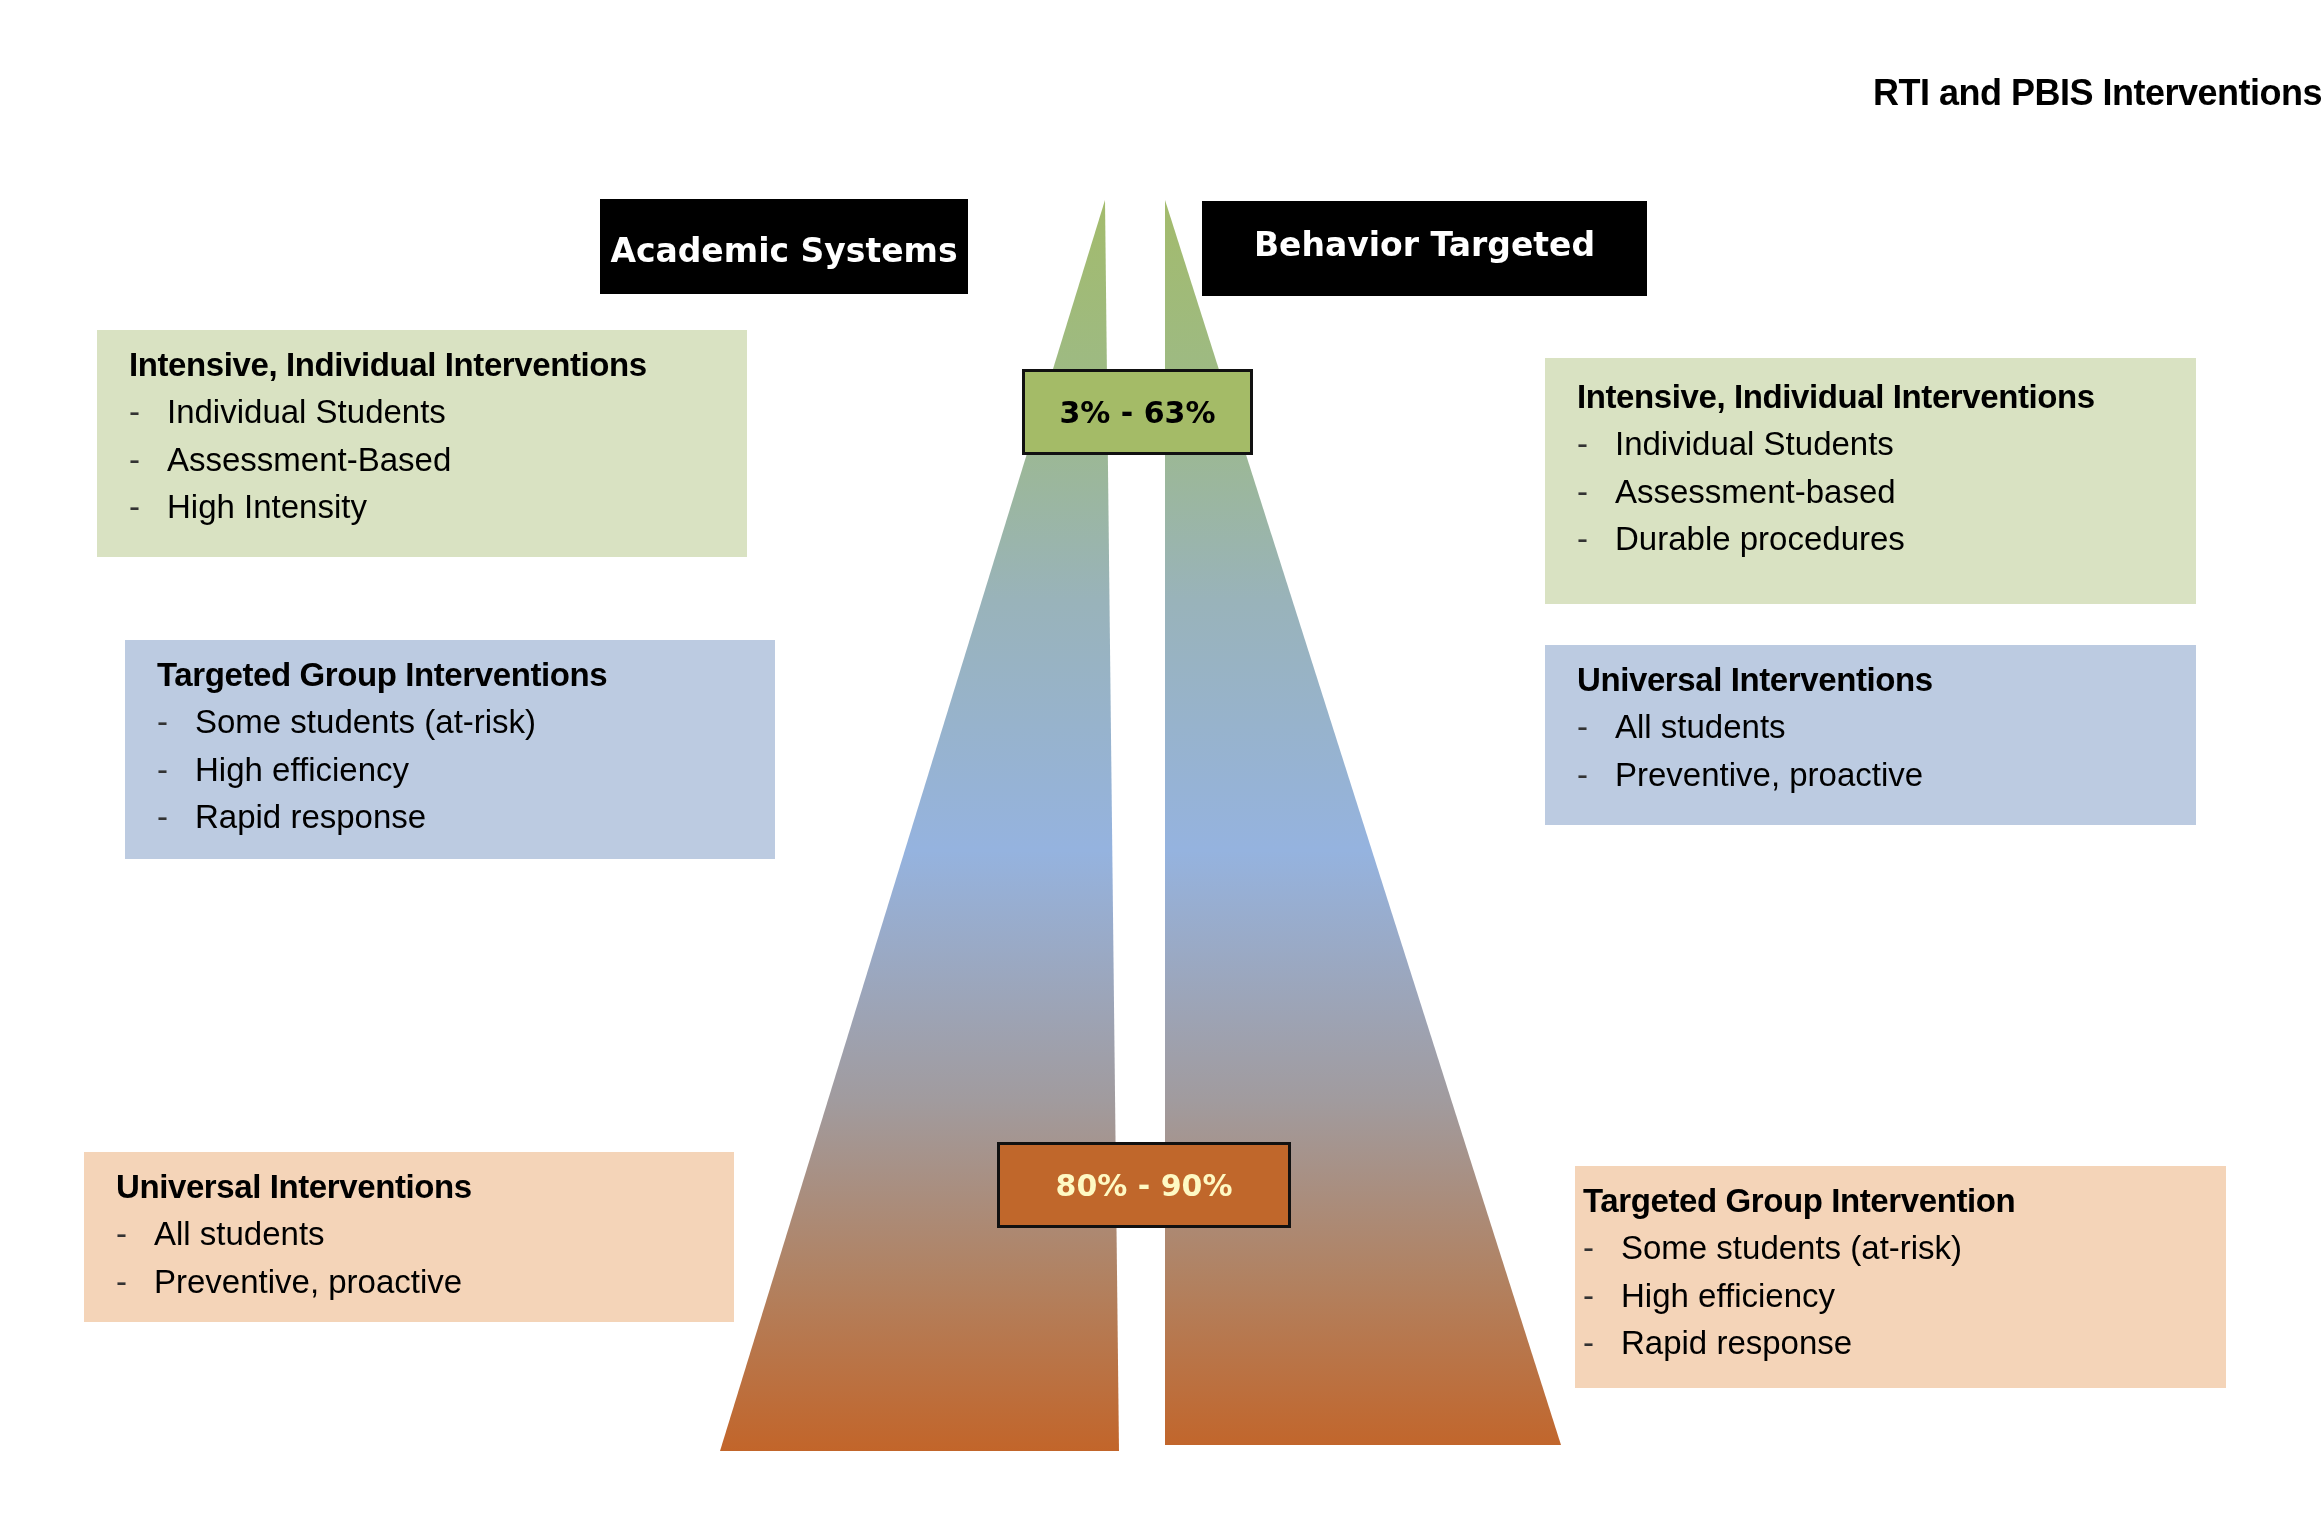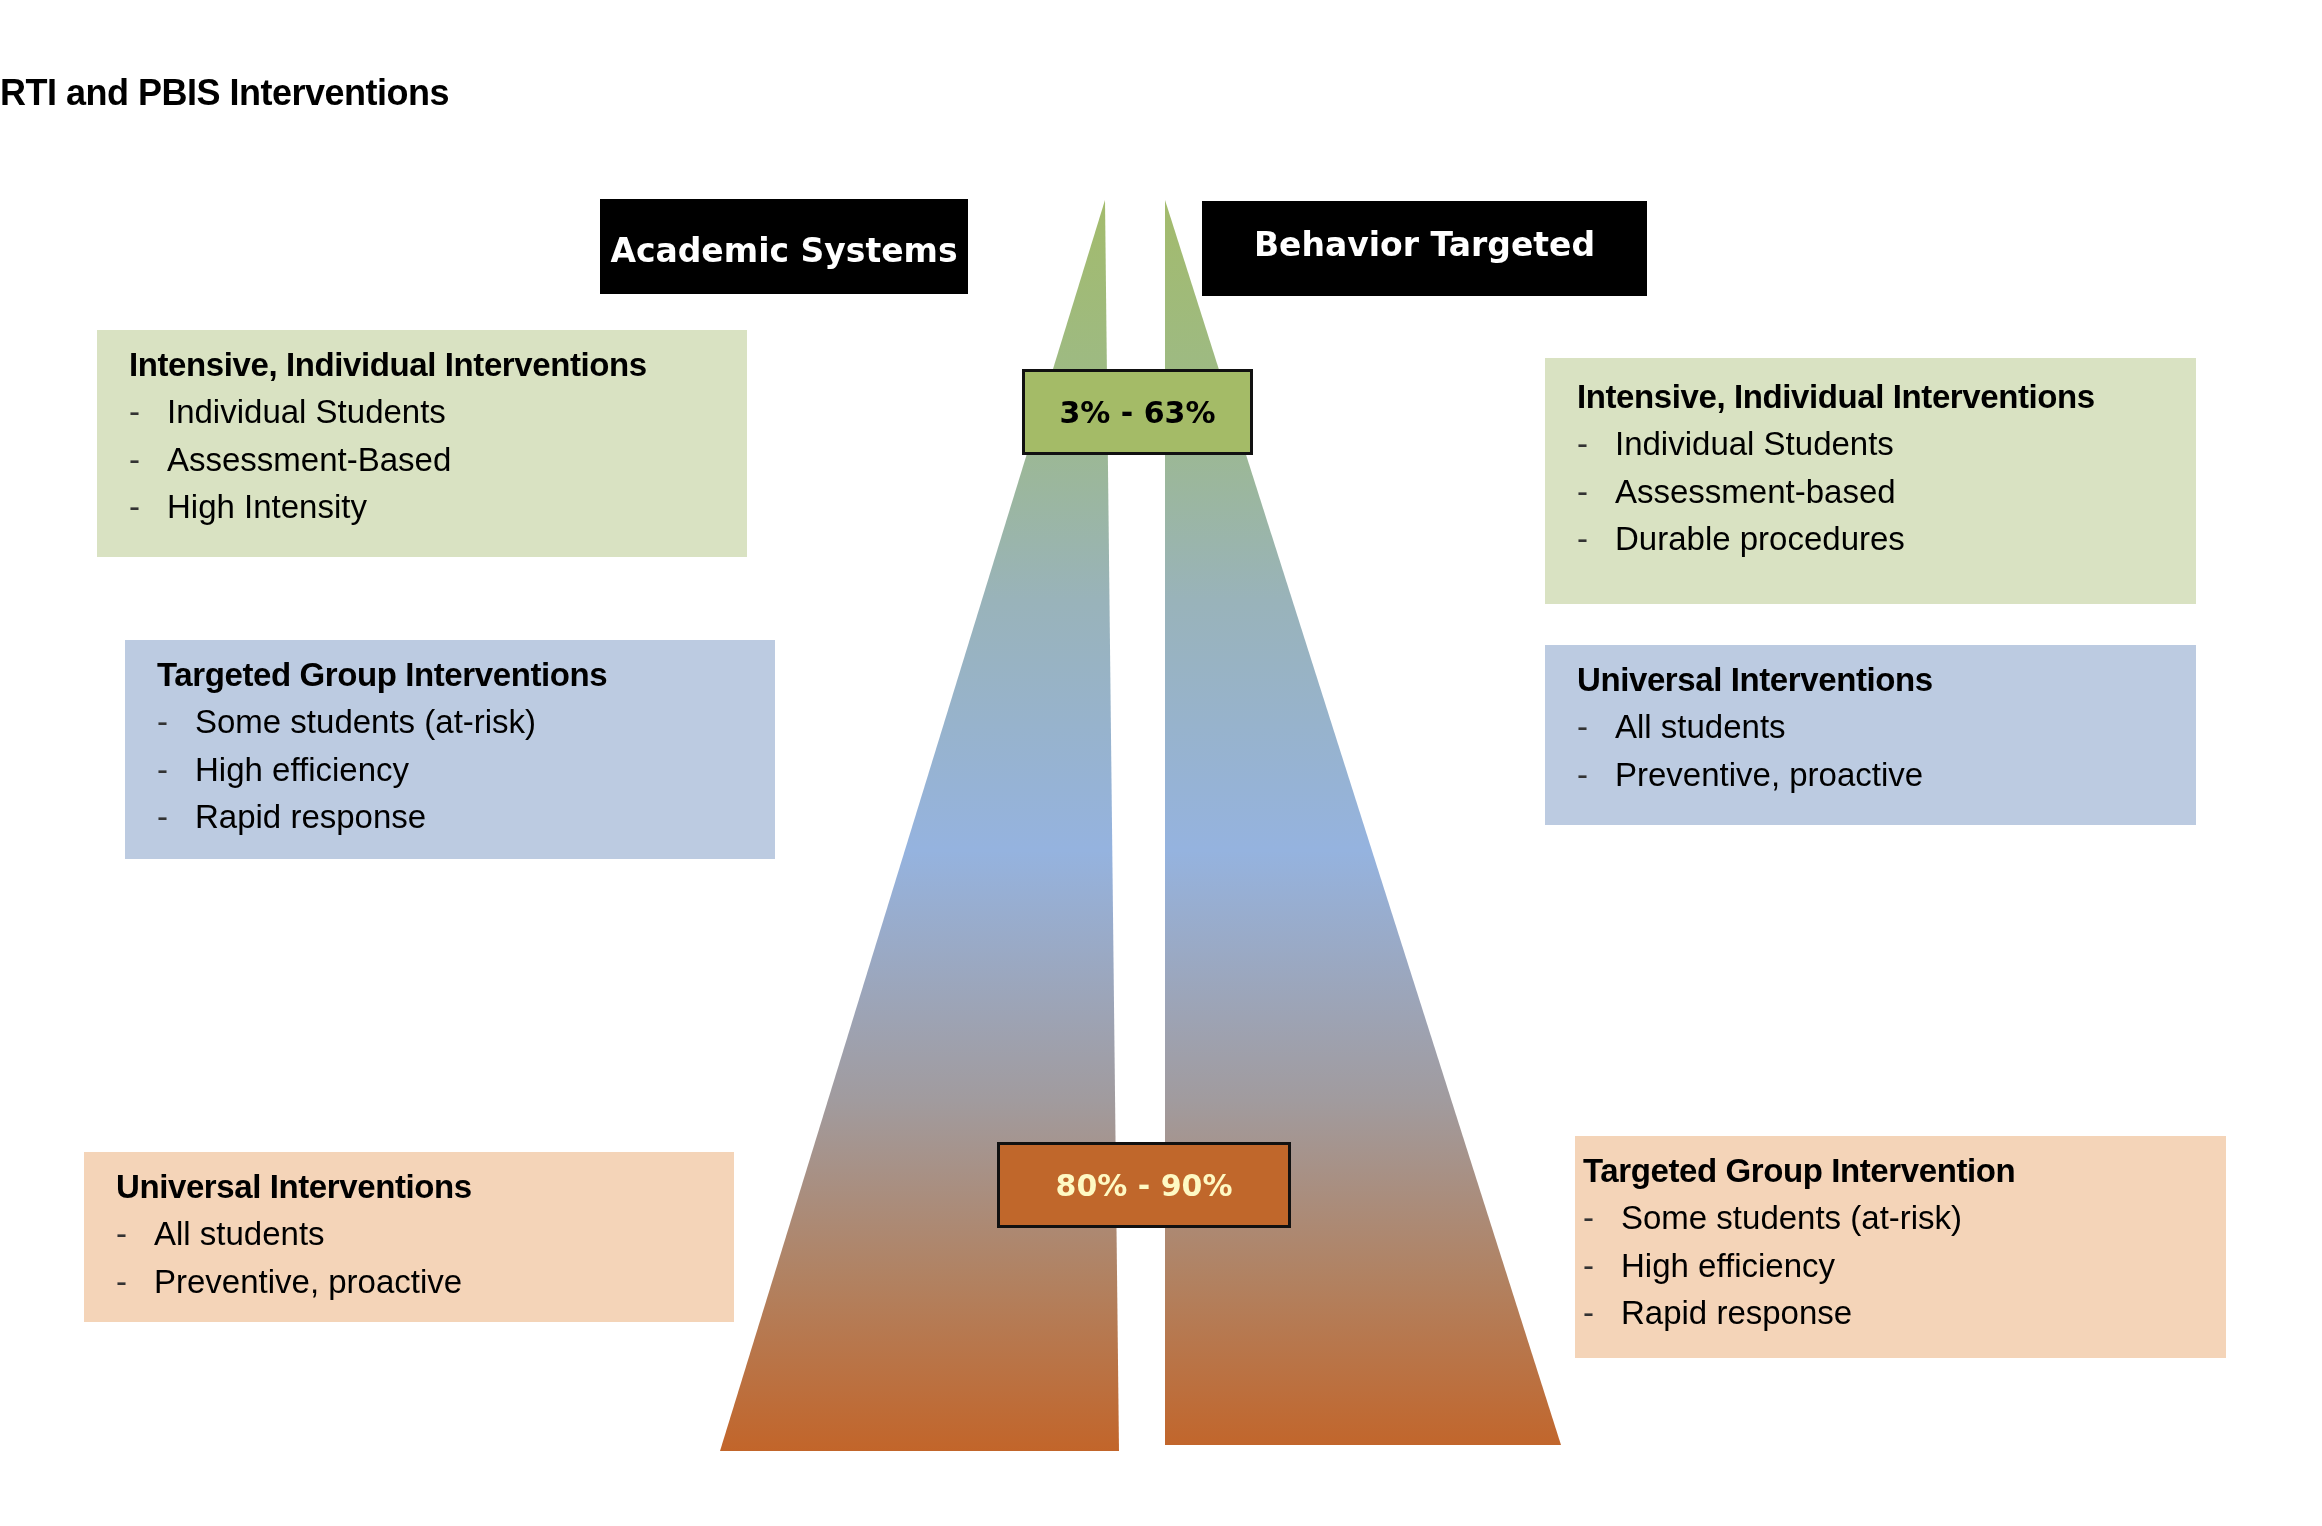--- a/index.html
+++ b/index.html
@@ -1,19 +1,19 @@
 <!DOCTYPE html>
 <html><head>
 <meta charset="utf-8">
 <style>
   html, body { margin: 0; padding: 0; background: #ffffff; }
   body { width: 2322px; height: 1526px; position: relative; overflow: hidden;
          font-family: "Liberation Sans", sans-serif; }
   #stage { position: absolute; left: 0; top: 0; width: 2322px; height: 1526px; }
-  .title { position: absolute; left: 0; width: 2322px; top: 72px; text-align: left;
+  .title { position: absolute; left: 0; width: 2322px; top: 72px; text-align: right;
            font-family: "Liberation Sans", sans-serif; font-weight: bold; font-size: 36px;
            color: #000; letter-spacing: -0.5px; }
   .sys-box { position: absolute; background: #000; color: #fff; font-weight: bold;
              font-size: 33px; display: flex; align-items: center; justify-content: center;
              font-family: "DejaVu Sans", sans-serif; box-sizing: border-box; }
   #academic-box { left: 600px; top: 199px; width: 368px; height: 95px; padding-top: 8px; }
   #behavior-box { left: 1202px; top: 201px; width: 445px; height: 95px; padding-bottom: 8px; }
   svg#pyramid { position: absolute; left: 0; top: 0; }
   .info-box { position: absolute; box-sizing: border-box; padding: 12px 0 0 32px;
               color: #000; font-family: "Liberation Sans", sans-serif; }
@@ -22,21 +22,21 @@
   .info-box .item { font-size: 33px; line-height: 47.5px; white-space: nowrap; }
   .info-box .dash { display: inline-block; width: 38px; color: #333; }
   .green { background: #d9e2c2; }
   .blue  { background: #bccbe1; }
   .peach { background: #f4d4b8; }
   #l1 { left: 97px; top: 330px; width: 650px; height: 227px; }
   #l2 { left: 97px; top: 640px; width: 650px; height: 219px; margin-left: 28px; }
   #l3 { left: 84px; top: 1152px; width: 650px; height: 170px; }
   #r1 { left: 1545px; top: 358px; width: 651px; height: 246px; padding-top: 16px; }
   #r2 { left: 1545px; top: 645px; width: 651px; height: 180px; }
-  #r3 { left: 1575px; top: 1136px; width: 651px; height: 222px; padding-left: 8px; }
+  #r3 { left: 1575px; top: 1166px; width: 651px; height: 222px; padding-left: 8px; }
   .pct { position: absolute; box-sizing: border-box; border: 3px solid #111;
          display: flex; align-items: center; justify-content: center;
          font-family: "DejaVu Sans", sans-serif; font-weight: bold; font-size: 30px; }
   #pct-top { left: 1022px; top: 369px; width: 231px; height: 86px; background: #a4bb67; color: #000; }
   #pct-mid { left: 1022px; top: 741px; width: 231px; height: 85px; background: #95b3df; color: #000; }
   #pct-bot { left: 997px; top: 1142px; width: 294px; height: 86px; background: #c0672b; color: #fef9c3; }
 </style>
 </head>
 <body>
 

